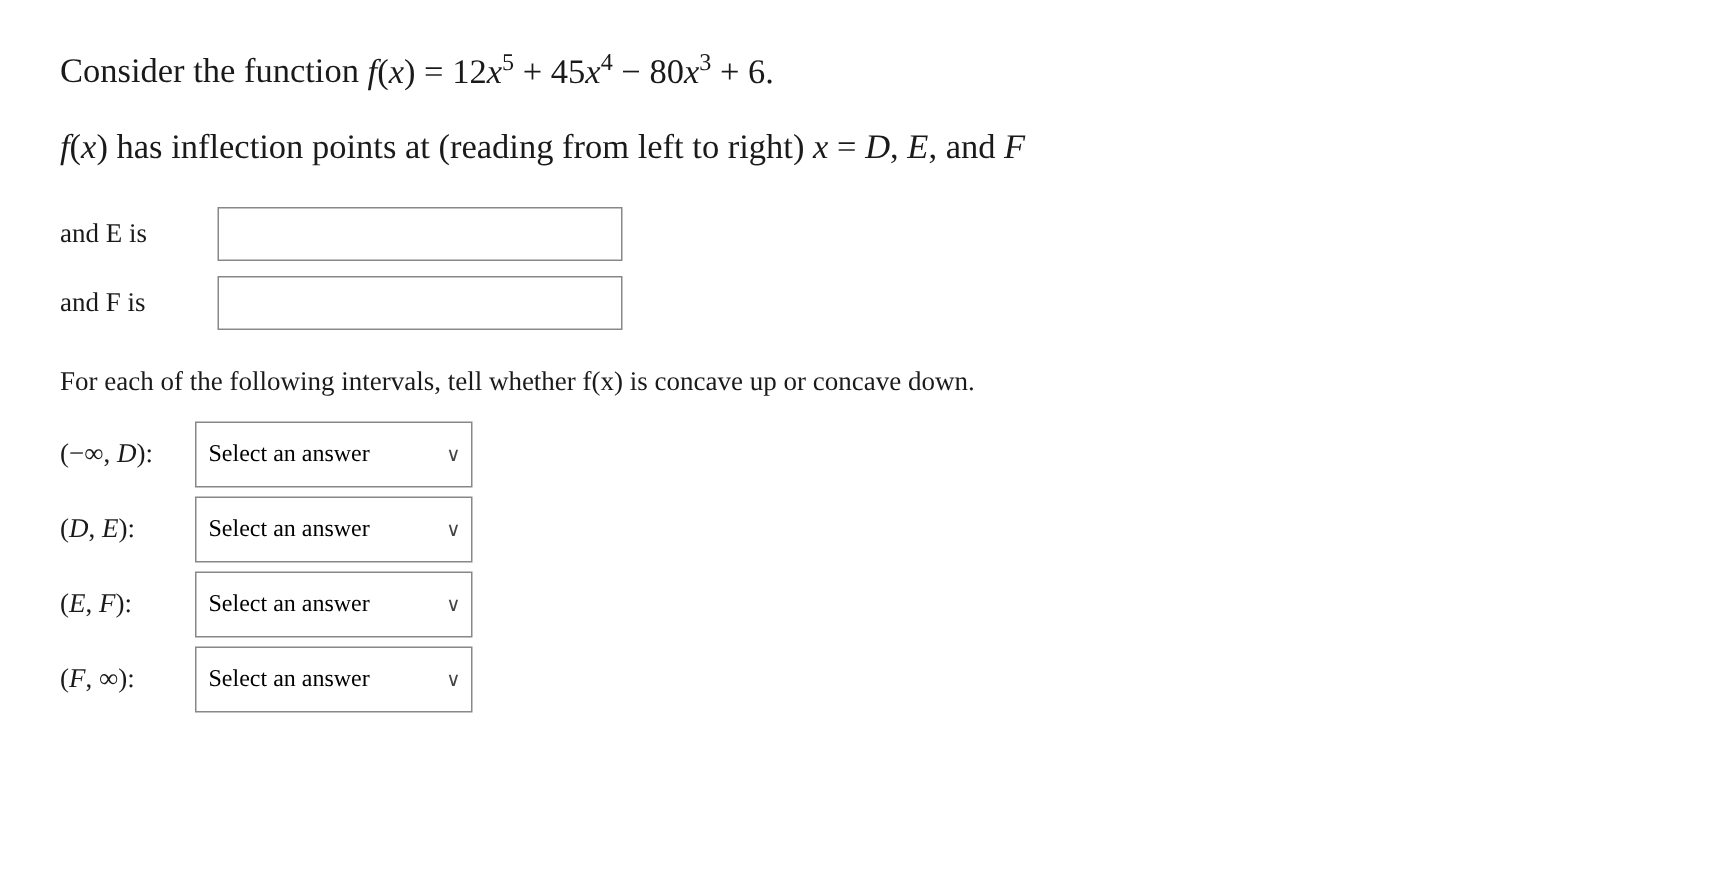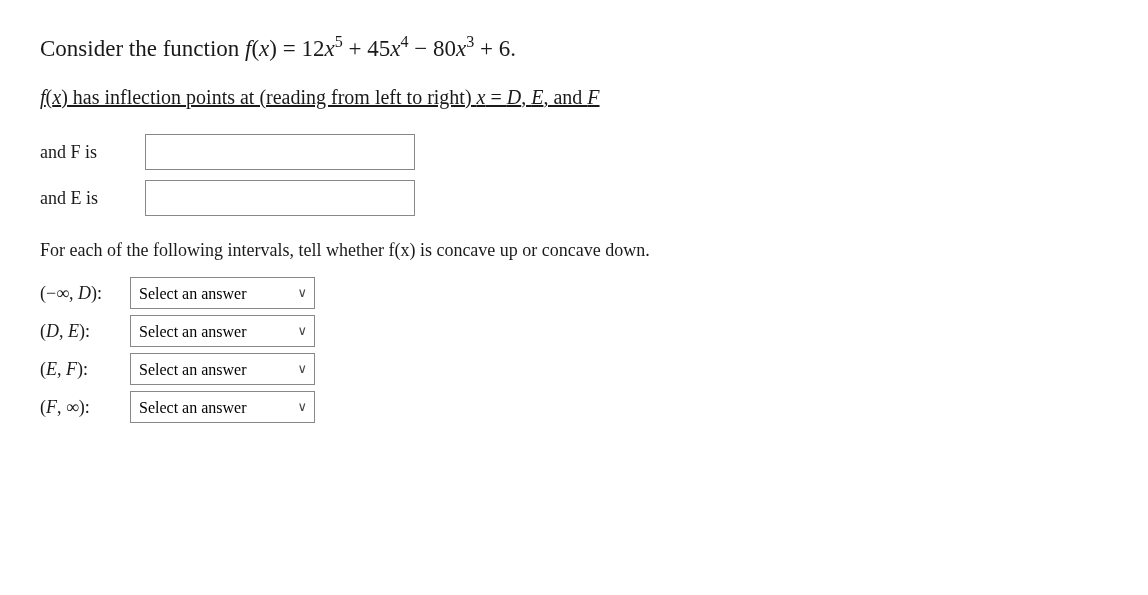--- a/index.html
+++ b/index.html
@@ -26,23 +26,22 @@
       margin-bottom: 18px;
       line-height: 1.5;
     }
 
     .function-line {
       font-size: 23px;
       margin-bottom: 16px;
     }
 
     .inflection-line {
-      font-size: 20px;
+      font-size: 23px;
       margin-bottom: 22px;
-      text-decoration: underline;
     }
 
     .input-row {
       display: flex;
       align-items: center;
       margin-bottom: 10px;
     }
 
     .input-label {
       font-size: 18px;
@@ -87,21 +86,21 @@
     .select-wrapper select {
       border: 1.5px solid #888;
       padding: 3px 24px 3px 8px;
       font-size: 16px;
       font-family: Georgia, serif;
       background: #fff;
       cursor: pointer;
       appearance: none;
       -webkit-appearance: none;
       min-width: 185px;
-      height: 32px;
+      height: 44px;
     }
 
     .select-wrapper::after {
       content: '∨';
       position: absolute;
       right: 8px;
       top: 50%;
       transform: translateY(-50%);
       pointer-events: none;
       font-size: 13px;
@@ -122,26 +121,26 @@
     <span>Consider the function</span>
     <span> <i>f</i>(<i>x</i>) = 12<i>x</i><sup>5</sup> + 45<i>x</i><sup>4</sup> − 80<i>x</i><sup>3</sup> + 6.</span>
   </div>
 
   <div class="line inflection-line">
     <span><i>f</i>(<i>x</i>) has inflection points at (reading from left to right) <i>x</i> = <i>D</i>, <i>E</i>, and <i>F</i></span>
   </div>
 
 
   <div class="input-row">
-    <span class="input-label">and F is</span>
+    <span class="input-label">and E is</span>
     <div class="answer-box"></div>
   </div>
 
   <div class="input-row">
-    <span class="input-label">and E is</span>
+    <span class="input-label">and F is</span>
     <div class="answer-box"></div>
   </div>
 
   <div class="intervals-section">
     <div class="intervals-intro">For each of the following intervals, tell whether f(x) is concave up or concave down.</div>
 
     <div class="interval-row">
       <span class="interval-label">(−∞, <i>D</i>):</span>
       <div class="select-wrapper">
         <select>

